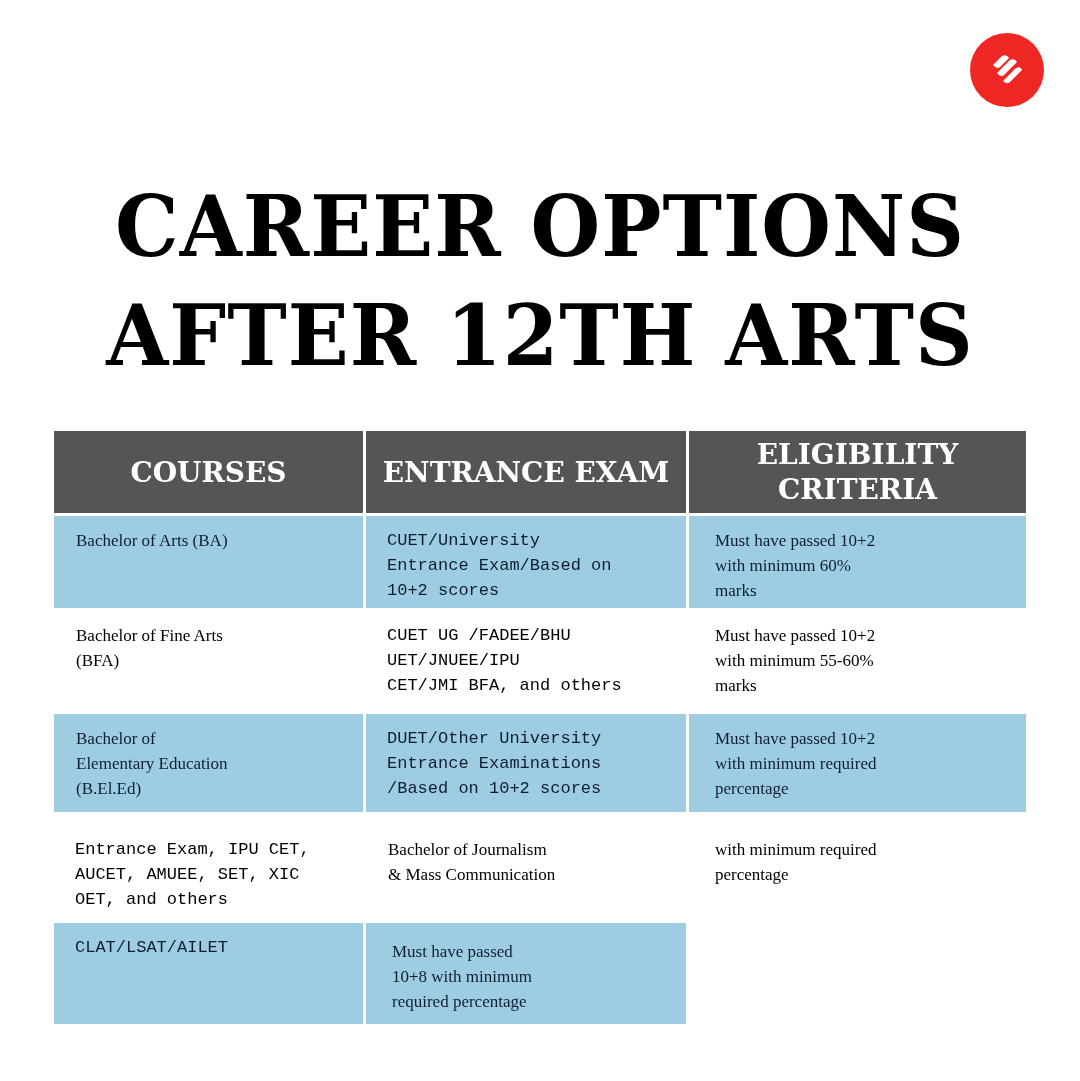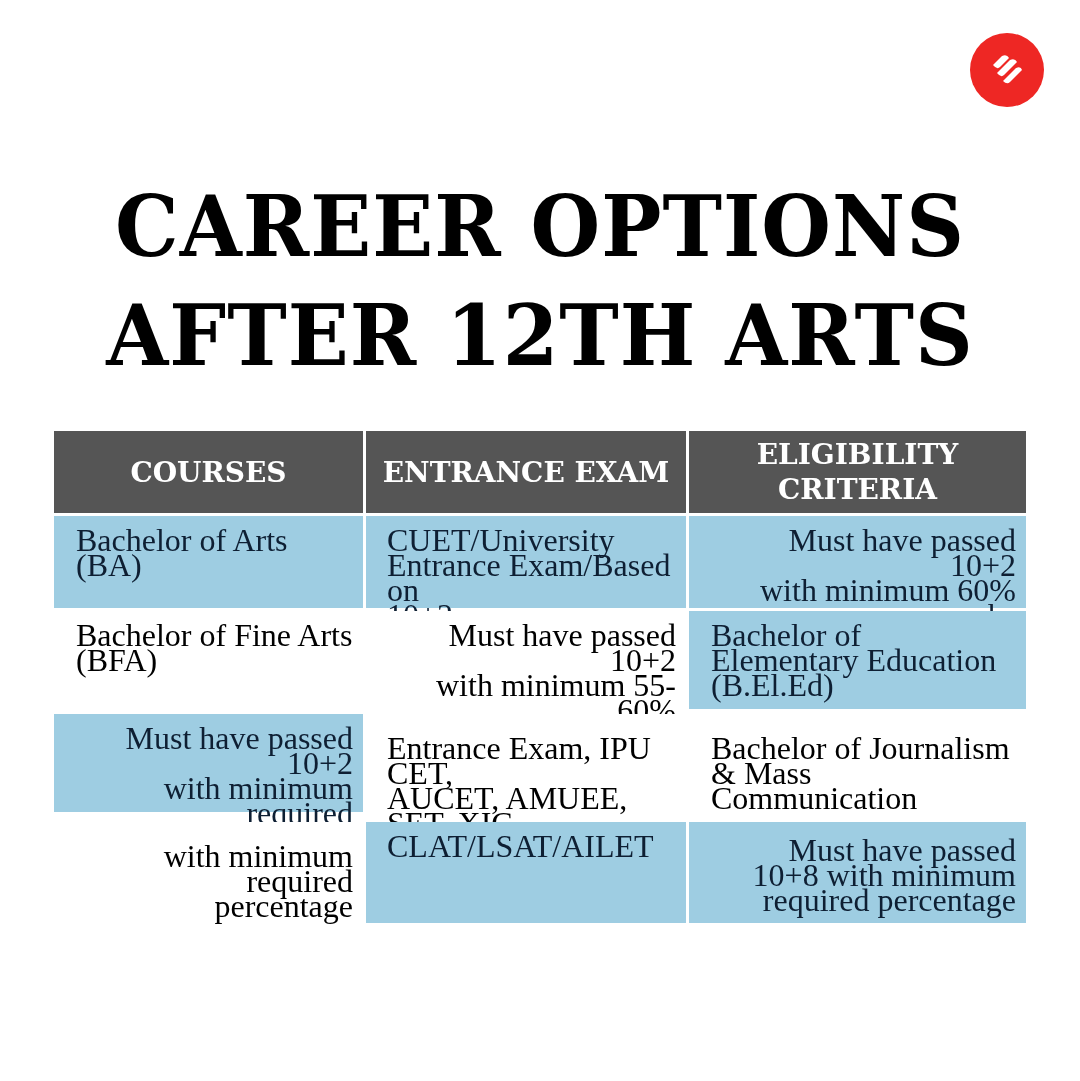--- a/index.html
+++ b/index.html
@@ -20,26 +20,26 @@
   .table {
     position:absolute; left:54px; top:431px; width:972px;
     display:grid; grid-template-columns: 309px 320px 337px; column-gap:3px; row-gap:3px;
   }
   .hcell {
     background:#555555; color:#ffffff; font-weight:bold; height:82px;
     display:flex; align-items:center; justify-content:center; text-align:center;
     font-size:28px; line-height:35px; font-family:"DejaVu Serif", serif;
   }
   .cell {
-    font-family: "Liberation Serif", serif; font-size:32px; line-height:25px;
+    font-family: "Liberation Serif", serif; font-size:17px; line-height:25px;
     color:#0e1f33; padding:12px 10px 0 24px; box-sizing:border-box; white-space:pre-line;
   }
   .cell.c1 { padding-left:22px; }
-  .cell.c2 { padding-left:21px; }
-  .cell.c3 { padding-left:26px;text-align:right; }
+  .cell.c2 { padding-left:21px;font-family:Liberation Mono, monospace; }
+  .cell.c3 { padding-left:26px; }
   .blue { background:#9ecde2; }
   .white { background:#ffffff; color:#000000; }
 </style>
 </head>
 <body>
 
 <div class="logo">
   <svg width="44" height="44" viewBox="0 0 44 44">
     <g fill="#ffffff">
       <path d="M8 17 L17 8 Q22 6 24 10 L15 19 Q12 22 8 17 Z"></path>
@@ -63,27 +63,33 @@
   <div class="cell c1 blue" style="height:92px">Bachelor of Arts (BA)</div>
   <div class="cell c2 blue" style="height:92px">CUET/University
 Entrance Exam/Based on
 10+2 scores</div>
   <div class="cell c3 blue" style="height:92px">Must have passed 10+2
 with minimum 60%
 marks</div>
 
   <div class="cell c1 white" style="height:100px">Bachelor of Fine Arts
 (BFA)</div>
+  <div class="cell c2 white" style="height:100px">CUET UG /FADEE/BHU
+UET/JNUEE/IPU
+CET/JMI BFA, and others</div>
   <div class="cell c3 white" style="height:100px">Must have passed 10+2
 with minimum 55-60%
 marks</div>
 
   <div class="cell c1 blue" style="height:98px">Bachelor of
 Elementary Education
 (B.El.Ed)</div>
+  <div class="cell c2 blue" style="height:98px">DUET/Other University
+Entrance Examinations
+/Based on 10+2 scores</div>
   <div class="cell c3 blue" style="height:98px">Must have passed 10+2
 with minimum required
 percentage</div>
 
   <div class="cell c2 white" style="height:105px; padding-top:22px">Entrance Exam, IPU CET,
 AUCET, AMUEE, SET, XIC
 OET, and others</div>
   <div class="cell c1 white" style="height:105px; padding-top:22px">Bachelor of Journalism
 &amp; Mass Communication</div>
   <div class="cell c3 white" style="height:105px; padding-top:22px">with minimum required

